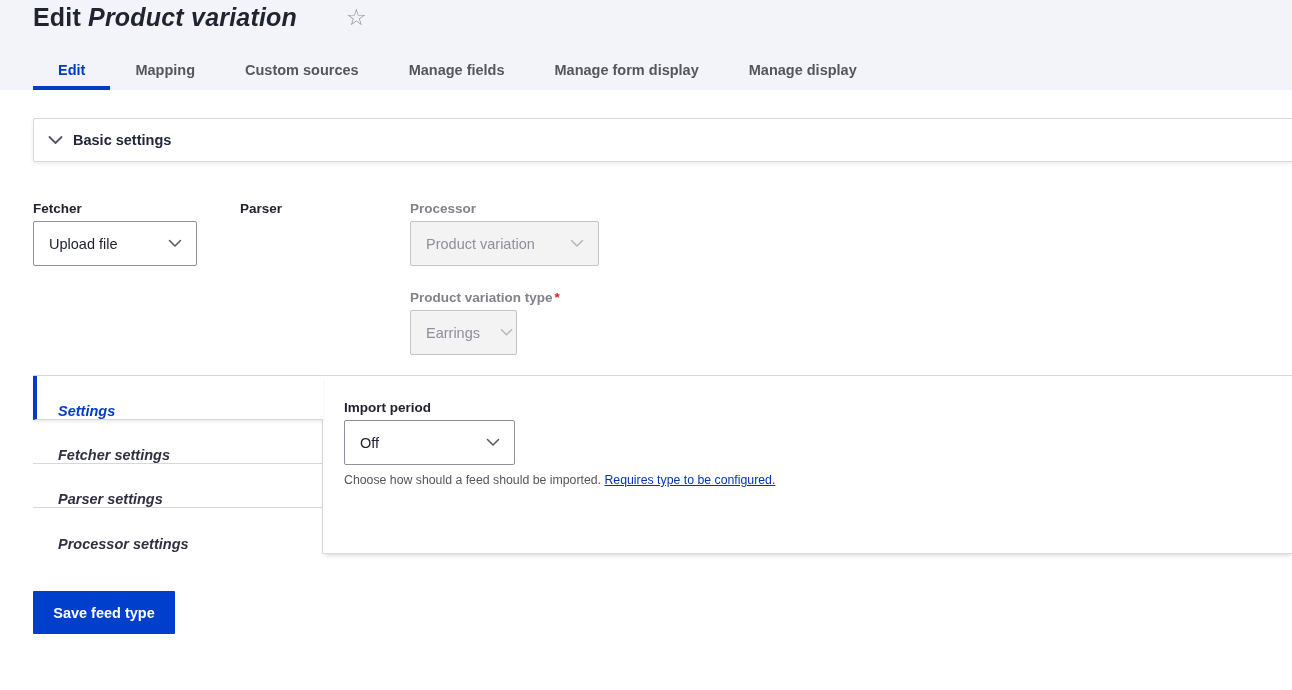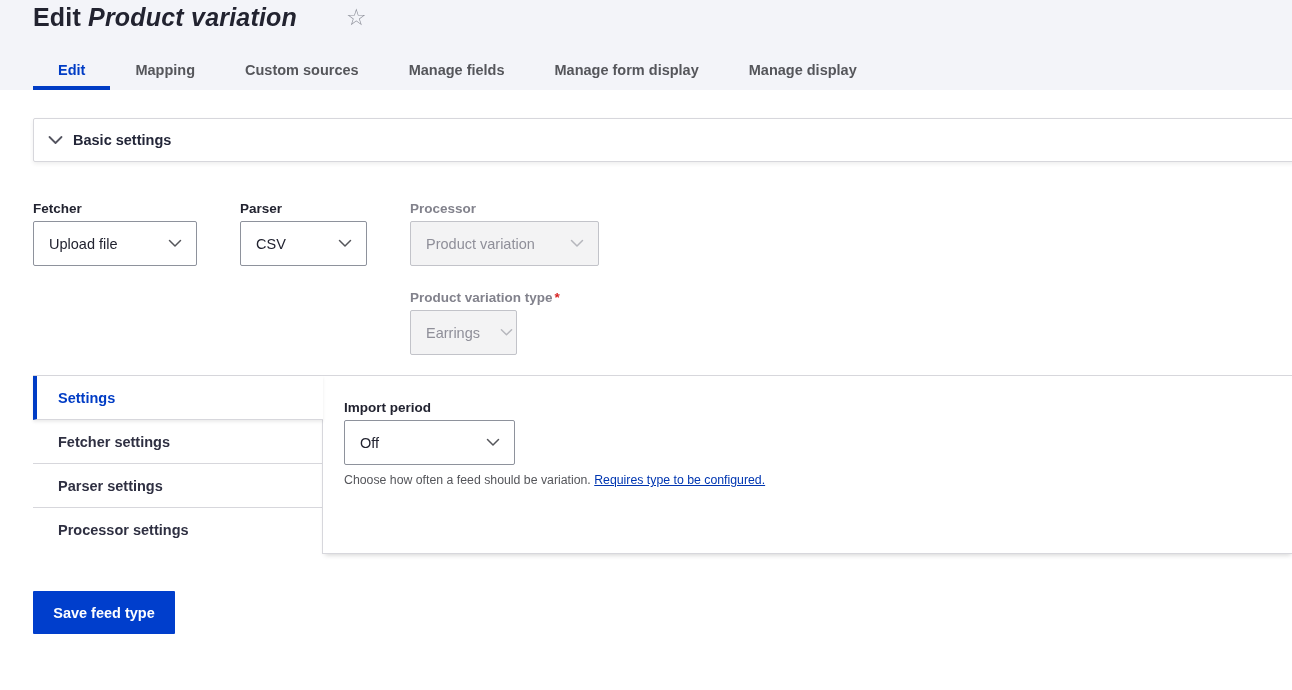--- a/index.html
+++ b/index.html
@@ -40,23 +40,23 @@
   .selectbox.disabled { background:#f3f3f4; border-color:#c2c3c9; color:#8f8f99; cursor:default; }
   .col-fetcher { width:164px; margin-right:43px; }
   .col-parser  { width:127px; margin-right:43px; }
   .col-processor { width:189px; }
   .variation-block { margin-top:24px; }
   .variation-block .selectbox { width:107px; }
 
   
   .vtabs { display:flex; margin:20px -2px 0 33px; border-top:1px solid #d7d7dc; }
   .vtabs-menu { width:289px; flex-shrink:0; display:flex; flex-direction:column; }
-  .vtab { height:44px; display:flex; align-items:center; padding-left:25px;
+  .vtab { height:44px; display:flex; align-items:flex-end; padding-left:25px;
     font-size:14.5px; font-weight:bold; color:#2f3042;
-    border-bottom:1px solid #d7d7dc; cursor:pointer; background:#fff; }
+    border-bottom:1px solid #d7d7dc; cursor:pointer; background:#fff;font-style:italic; }
   .vtab:last-child { border-bottom:none; }
   .vtab.active { color:#003cc5; border-left:4px solid #003cc5; padding-left:21px;
     margin-right:-1px; position:relative; z-index:2;
     box-shadow:0 2px 3px rgba(0,0,0,.08); }
   .vtabs-pane { flex-grow:1; min-height:178px; background:#fff;
     border-left:1px solid #d7d7dc; border-bottom:1px solid #d7d7dc;
     box-shadow:0 4px 5px -3px rgba(0,0,0,.18);
     padding:24px 0 0 21px; }
   .import-select { width:171px; margin-top:0; }
   .pane-desc { margin-top:8px; font-size:12.3px; color:#55565b; }
@@ -120,28 +120,20 @@
       <span class="chev">
         <svg width="14" height="9" viewBox="0 0 14 9">
             <polyline points="1.5,1.5 7,7 12.5,1.5" fill="none" stroke="#55565b" stroke-width="1.5" stroke-linecap="round" stroke-linejoin="round"></polyline>
           </svg>
       </span>
     </div>
   </div>
 
   <div class="col-parser">
     <span class="field-label">Parser</span>
-    <div class="selectbox">
-      <span>CSV</span>
-      <span class="chev">
-        <svg width="14" height="9" viewBox="0 0 14 9">
-            <polyline points="1.5,1.5 7,7 12.5,1.5" fill="none" stroke="#55565b" stroke-width="1.5" stroke-linecap="round" stroke-linejoin="round"></polyline>
-          </svg>
-      </span>
-    </div>
   </div>
 
   <div class="col-processor">
     <span class="field-label disabled">Processor</span>
     <div class="selectbox disabled">
       <span>Product variation</span>
       <span class="chev">
         <svg width="14" height="9" viewBox="0 0 14 9">
             <polyline points="1.5,1.5 7,7 12.5,1.5" fill="none" stroke="#b5b6bc" stroke-width="1.5" stroke-linecap="round" stroke-linejoin="round"></polyline>
           </svg>
@@ -183,21 +175,21 @@
   <div class="vtabs-pane">
     <span class="field-label">Import period</span>
     <div class="selectbox import-select">
       <span>Off</span>
       <span class="chev">
         <svg width="14" height="9" viewBox="0 0 14 9">
             <polyline points="1.5,1.5 7,7 12.5,1.5" fill="none" stroke="#55565b" stroke-width="1.5" stroke-linecap="round" stroke-linejoin="round"></polyline>
           </svg>
       </span>
     </div>
-    <div class="pane-desc"><span>Choose how often a feed should be variation. </span><a>Requires type to be configured.</a></div>
+    <div class="pane-desc"><span>Choose how should a feed should be imported. </span><a>Requires type to be configured.</a></div>
   </div>
 </div>
 
 
 <button class="save-btn">Save feed type</button>
 
 
 
 
 </body></html>

